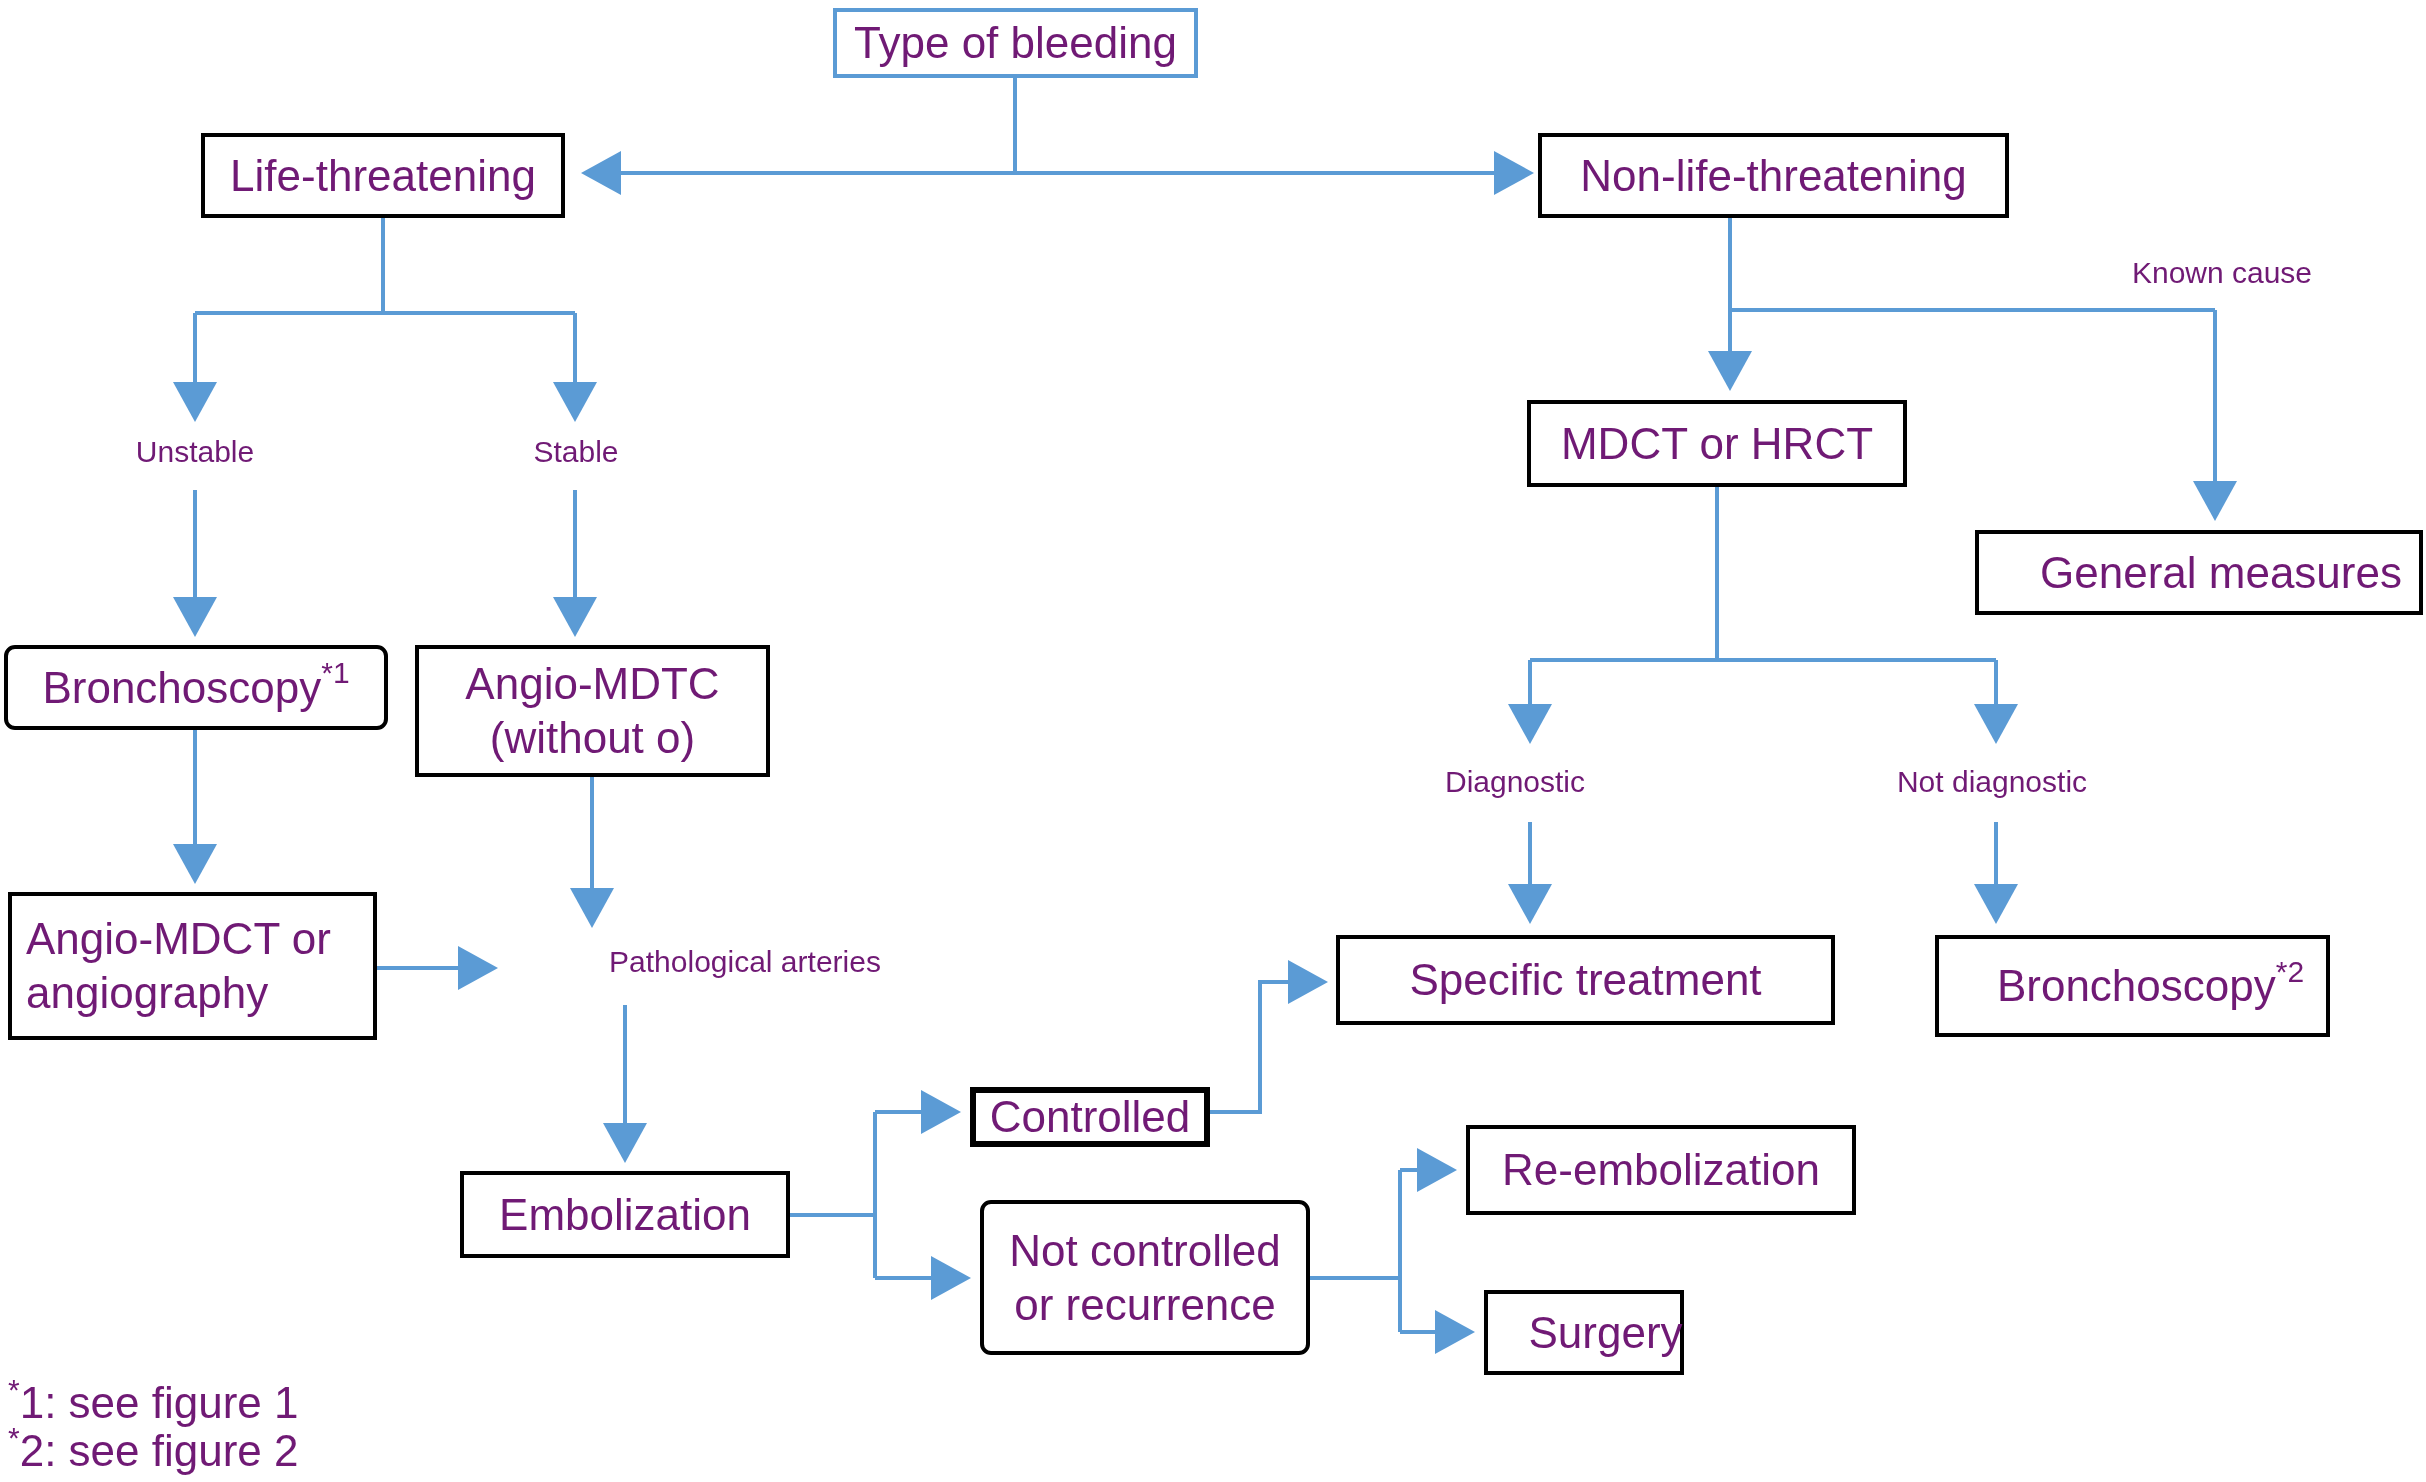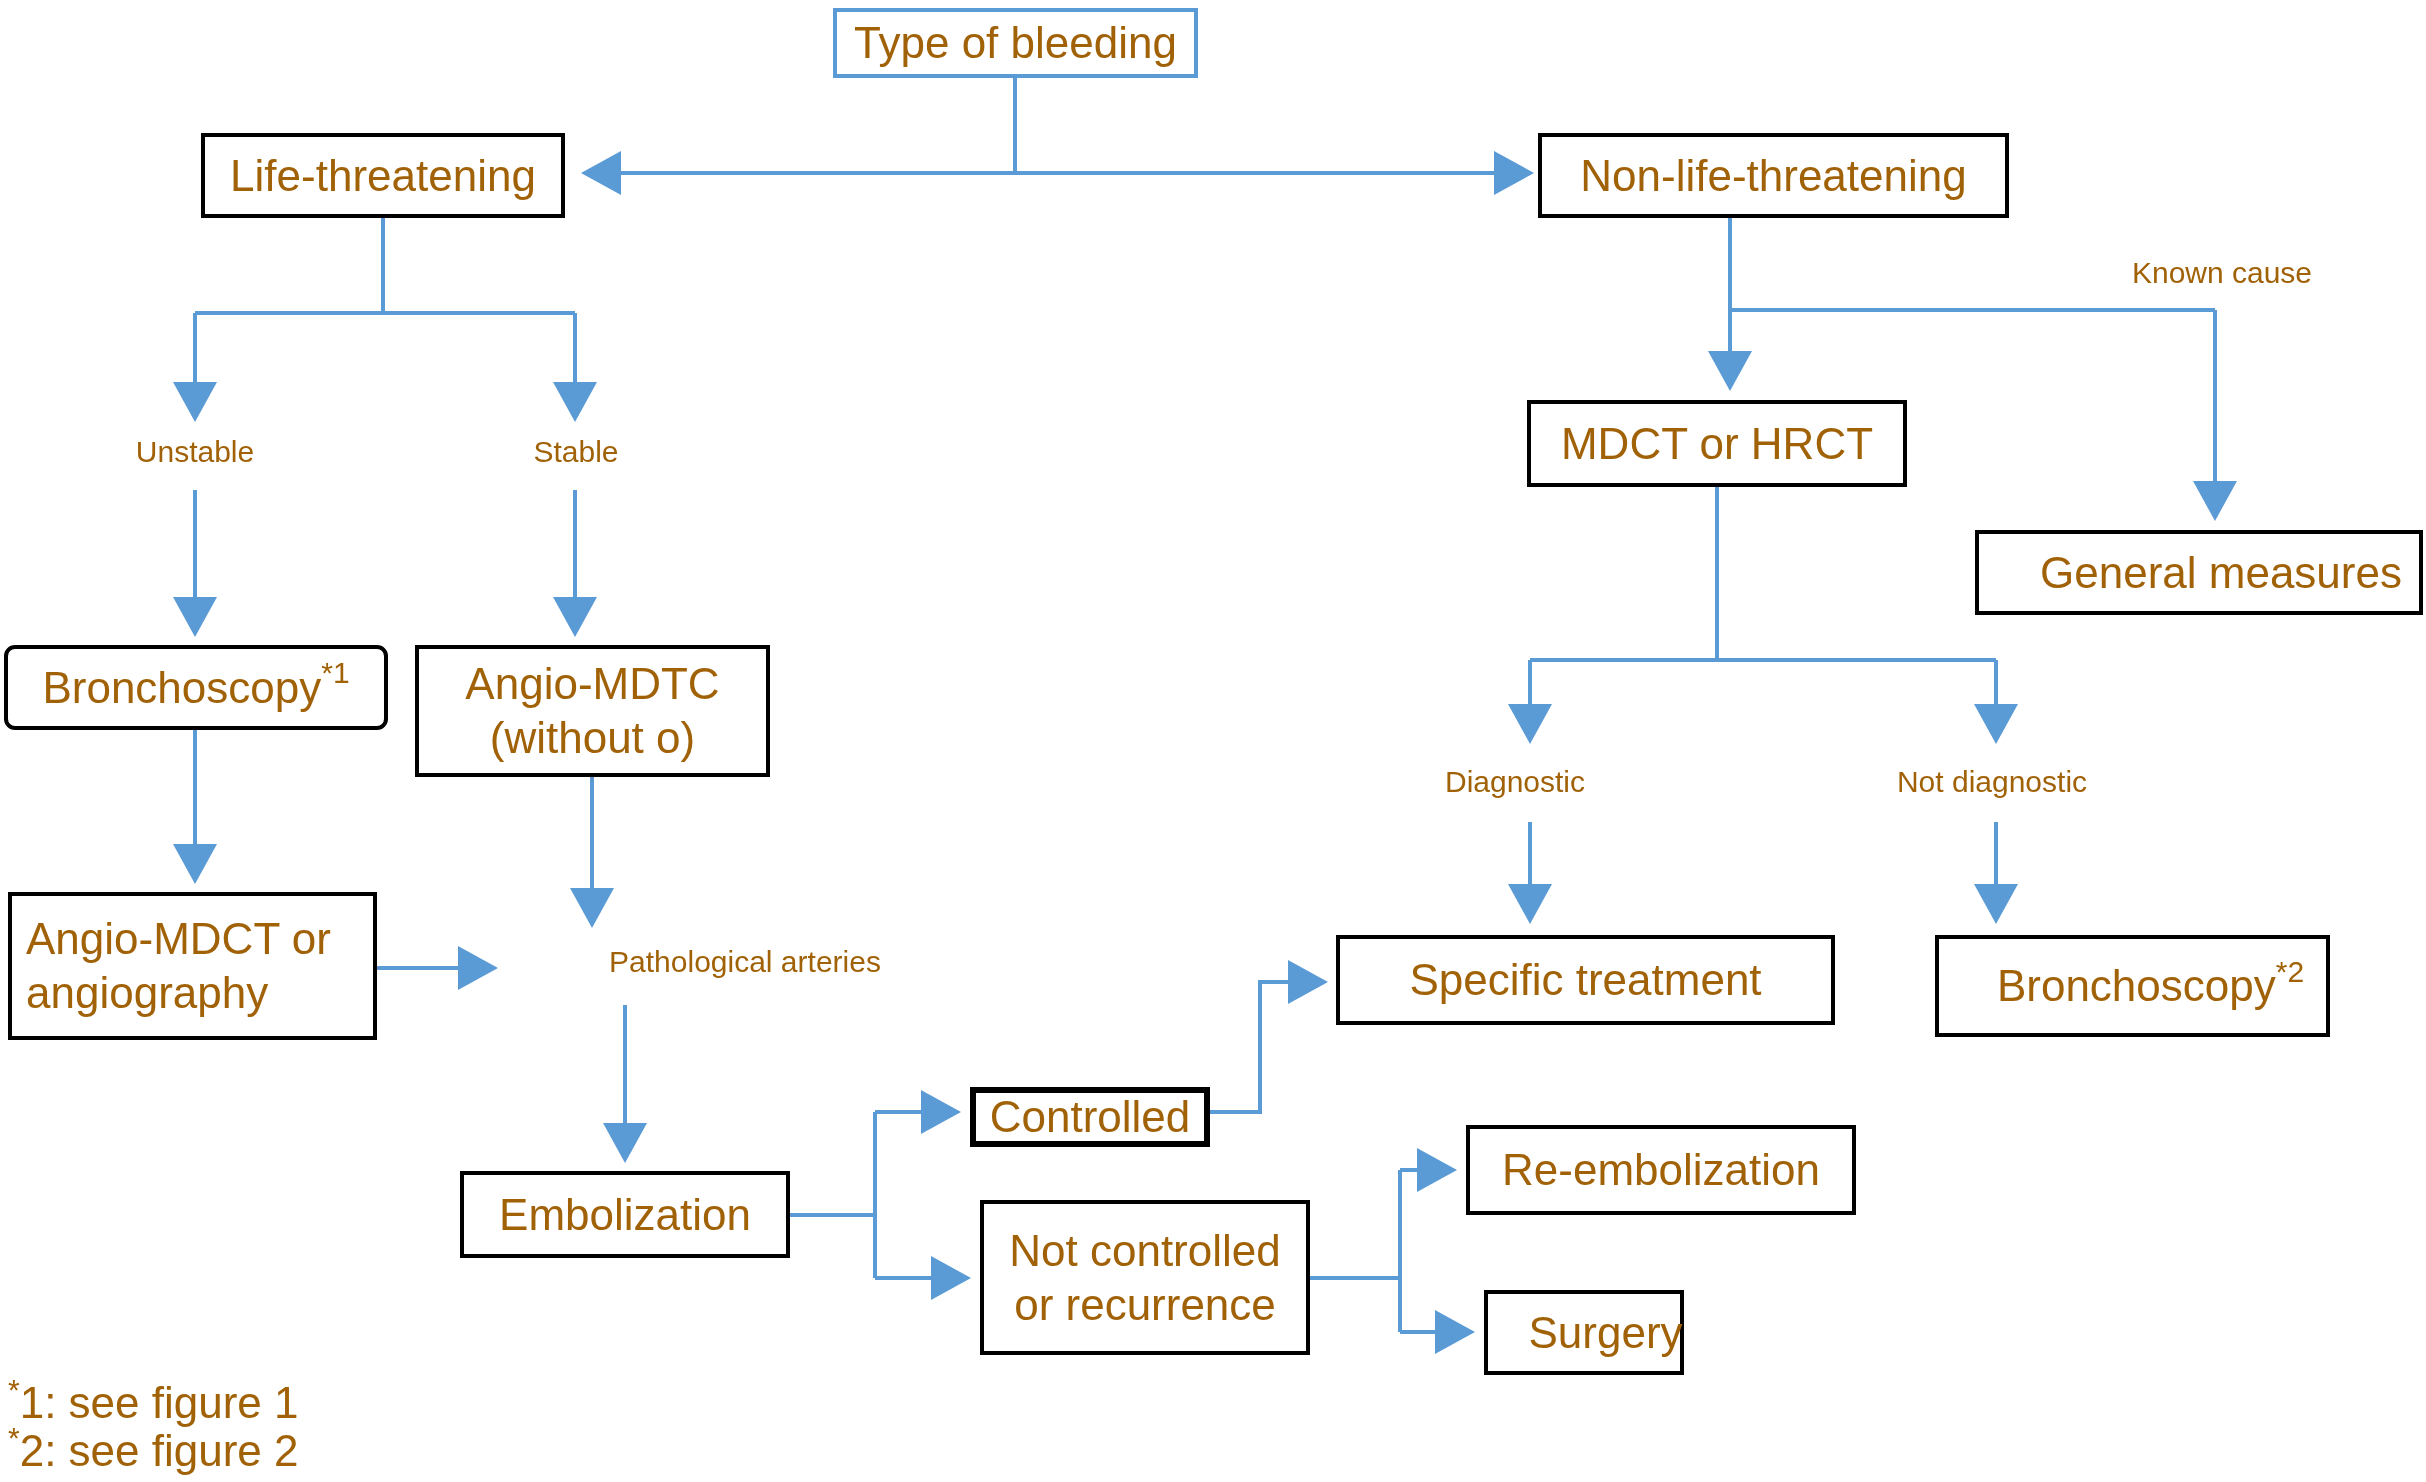--- a/index.html
+++ b/index.html
@@ -1,21 +1,21 @@
 <!DOCTYPE html>
 <html><head>
 <meta charset="utf-8">
 <style>
   html,body{margin:0;padding:0;background:#ffffff;}
   #canvas{
     position:relative;
     width:2426px;height:1482px;
     background:#ffffff;
     font-family:"Liberation Sans","DejaVu Sans",sans-serif;
-    color:#a16207;
+    color:#701a75;
     overflow:hidden;
   }
   #wires{position:absolute;left:0;top:0;width:2426px;height:1482px;}
   .node{
     position:absolute;
     box-sizing:border-box;
     background:#ffffff;
     border:4px solid #000000;
     display:flex;
     align-items:center;
@@ -46,21 +46,21 @@
   #n-root{left:833px;top:8px;width:365px;height:70px;}
   #n-life{left:201px;top:133px;width:364px;height:85px;}
   #n-nonlife{left:1538px;top:133px;width:471px;height:85px;}
   #n-mdct{left:1527px;top:400px;width:380px;height:87px;}
   #n-general{left:1975px;top:530px;width:448px;height:85px;padding-left:44px;}
   #n-broncho1{left:4px;top:645px;width:384px;height:85px;border-radius:11px;}
   #n-angiomdtc{left:415px;top:645px;width:355px;height:132px;}
   #n-angiomdct{left:8px;top:892px;width:369px;height:148px;}
   #n-embol{left:460px;top:1171px;width:330px;height:87px;}
   #n-controlled{left:970px;top:1087px;width:240px;height:60px;text-align:center;}
-  #n-notctrl{left:980px;top:1200px;width:330px;height:155px;}
+  #n-notctrl{left:980px;top:1200px;width:330px;height:155px;border-radius:11px;}
   #n-specific{left:1336px;top:935px;width:499px;height:90px;}
   #n-broncho2{left:1935px;top:935px;width:395px;height:102px;padding-left:36px;}
   #n-reembol{left:1466px;top:1125px;width:390px;height:90px;}
   #n-surgery{left:1484px;top:1290px;width:200px;height:85px;padding-left:43px;}
 
   
   #l-unstable{left:195px;top:435px;}
   #l-stable{left:576px;top:435px;}
   #l-known{left:2222px;top:256px;}
   #l-diag{left:1515px;top:765px;}

